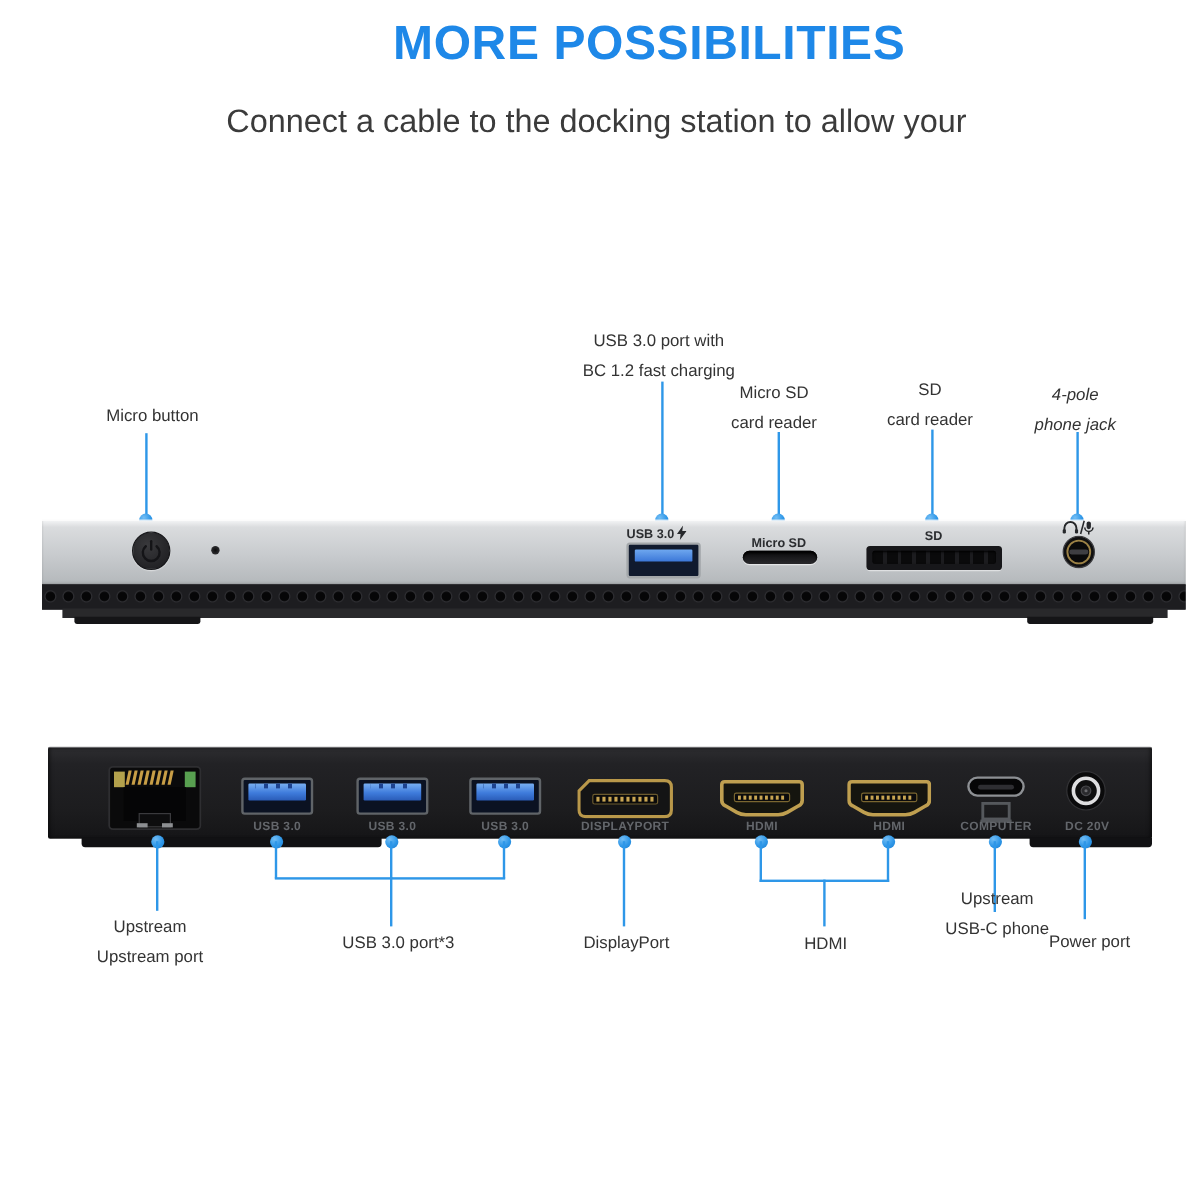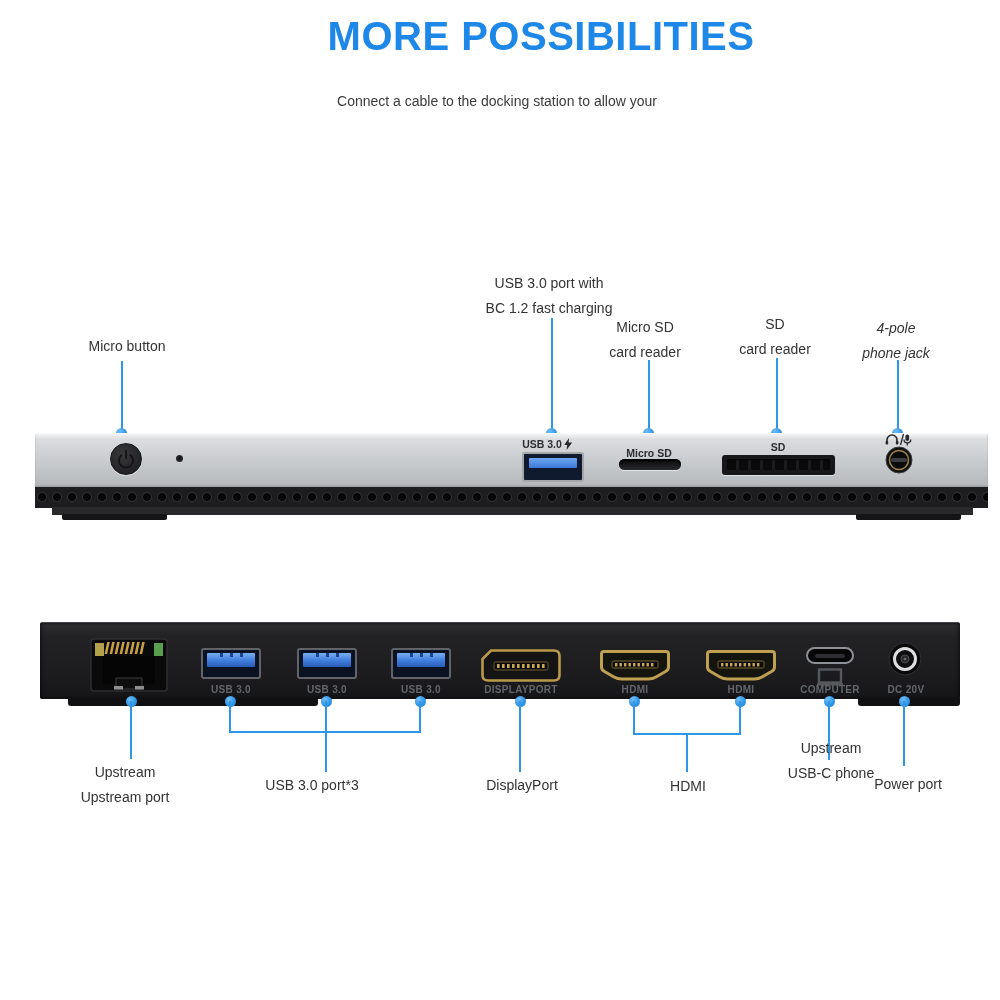--- a/index.html
+++ b/index.html
@@ -10,21 +10,21 @@
   .abs { position:absolute; }
 
   
   .title {
     position:absolute; left:511px; top:14px; transform:translateX(-50%);
     font-size:40px; font-weight:bold; letter-spacing:0.5px;
     color:var(--title-blue); white-space:nowrap;margin-left:30px;
   }
   .subtitle {
     position:absolute; left:497px; top:84px; transform:translateX(-50%);
-    font-size:14px; line-height:35px; color:#3b3b3b; text-align:left; white-space:nowrap;
+    font-size:27px; line-height:35px; color:#3b3b3b; text-align:left; white-space:nowrap;
   }
   .subtitle span { display:block; }
 
   
   .callout {
     position:absolute; transform:translateX(-50%); text-align:center;
     font-size:14px; line-height:25px; color:var(--text-dark); white-space:nowrap;
   }
   .callout .cl { display:block; }
   .lead  { position:absolute; width:2px; background:var(--leader-blue); }
@@ -331,21 +331,21 @@
   <div class="lead" style="left:739px; top:701px; height:34px;"></div>
   <div class="leadh" style="left:633px; top:733px; width:108px;"></div>
   <div class="lead" style="left:686px; top:733px; height:39px;"></div>
   <div class="lead" style="left:828px; top:701px; height:59px;"></div>
   <div class="lead" style="left:903px; top:701px; height:65px;"></div>
 
   <div class="callout" style="left:125px; top:760px;">
     <span class="cl">Upstream</span>
     <span class="cl">Upstream port</span>
   </div>
-  <div class="callout" style="left:312px; top:773px;text-align:right;">
+  <div class="callout" style="left:332px; top:773px;text-align:right;">
     <span class="cl">USB 3.0 port*3</span>
   </div>
   <div class="callout" style="left:522px; top:773px;">
     <span class="cl">DisplayPort</span>
   </div>
   <div class="callout" style="left:688px; top:774px;">
     <span class="cl">HDMI</span>
   </div>
   <div class="callout" style="left:831px; top:736px;">
     <span class="cl">Upstream</span>

